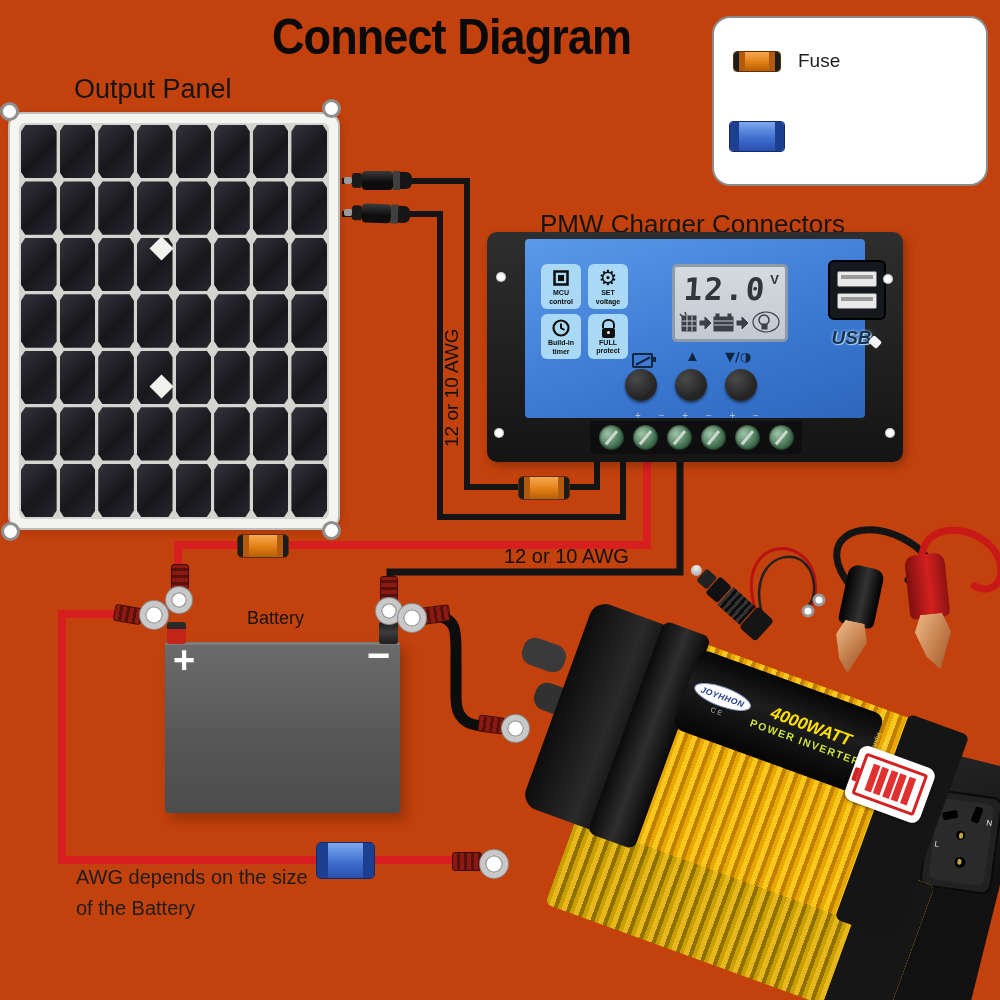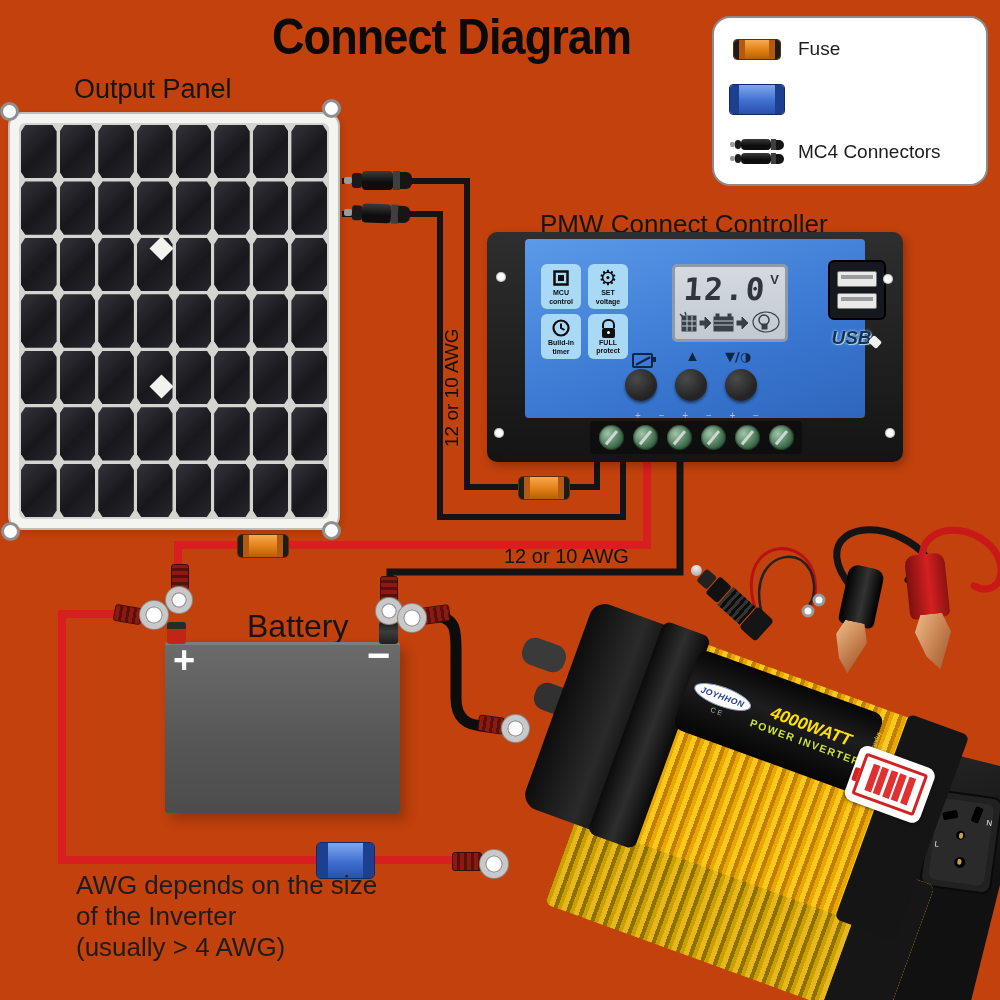--- a/index.html
+++ b/index.html
@@ -4,21 +4,21 @@
 <style>
   html,body{margin:0;padding:0;background:#fff;}
   #canvas{position:relative;width:1000px;height:1000px;background:#c2410c;overflow:hidden;
           font-family:"Liberation Sans",sans-serif;color:#111;}
   .abs{position:absolute;}
   
   .title{left:272px;top:8px;width:430px;font-size:50px;font-weight:800;letter-spacing:-1px;
          color:#0a0a0a;transform:scaleX(.9);transform-origin:left top;white-space:nowrap;}
   .panel-label{left:74px;top:74px;font-size:27px;color:#151515;}
   .ctrl-label{left:540px;top:209px;font-size:26px;color:#151515;}
-  .batt-label{left:247px;top:608px;font-size:32px;color:#151515;}
+  .batt-label{left:247px;top:608px;font-size:18px;color:#151515;}
   
   .legend{left:712px;top:16px;width:276px;height:170px;border:2.5px solid #8a8a8a;border-radius:18px;
           background:#fff;z-index:5;display:flex;flex-direction:column;justify-content:space-around;
           padding:8px 8px 8px 12px;box-sizing:border-box;}
   .lrow{display:flex;align-items:center;gap:10px;}
   .licon{width:62px;display:flex;justify-content:center;align-items:center;flex-direction:column;gap:3px;}
   .ltext{font-size:19px;color:#1c1c1c;white-space:nowrap;}
   .fuseO{width:46px;height:19px;border:1px solid #5e3000;border-radius:4px;display:flex;overflow:hidden;}
   .fuseO i{display:block;height:100%;}
   .fo-cap{width:5px;background:#1c1c1c;}
@@ -100,21 +100,21 @@
         text-shadow:1px 2px 3px rgba(0,0,0,.45);}
   .bplus{position:absolute;left:8px;top:-6px;font-size:38px;font-weight:bold;color:#fff;}
   .bminus{position:absolute;right:10px;top:-12px;font-size:40px;font-weight:bold;color:#fff;}
   .post{position:absolute;width:19px;height:22px;border-radius:3px;z-index:2;}
   .post-plus{left:167px;top:622px;background:linear-gradient(180deg,#2a2a2a 30%,#c22418 32%);}
   .post-minus{left:379px;top:622px;background:linear-gradient(180deg,#1c1c1c,#3c3c3c 45%,#1e1e1e);}
   
   .awg-v{left:441px;top:282px;height:165px;writing-mode:vertical-rl;transform:rotate(180deg);
          font-size:19px;color:#111;z-index:4;}
   .awg-h{left:504px;top:545px;font-size:20px;color:#111;z-index:4;}
-  .note{left:76px;top:862px;font-size:26px;line-height:31px;color:#1d1d1d;z-index:6;margin-top:8px;}
+  .note{left:76px;top:862px;font-size:20px;line-height:31px;color:#1d1d1d;z-index:6;}
   
   .wfuseO{width:50px;height:22px;z-index:3;border:1px solid #5e3000;border-radius:5px;display:flex;overflow:hidden;}
   .wfuseB{left:316px;top:842px;width:57px;height:35px;z-index:3;border:1.5px solid #122a66;border-radius:5px;display:flex;overflow:hidden;}
   
   .rt{z-index:3;}
   
   .foot{width:44px;height:28px;border-radius:12px;background:#3a3a3a;z-index:2;}
   .inv-front{left:800px;top:745px;width:200px;height:255px;transform:rotate(14deg);z-index:2;border-radius:10px;
              background:linear-gradient(150deg,#2c2c2c,#111 60%);}
   .vents{position:absolute;background:repeating-linear-gradient(88deg,#1f1f1f 0 6px,#020202 6px 11px);border-radius:5px;}
@@ -195,21 +195,21 @@
     <path d="M 930,586 C 902,534 952,516 986,542 C 1012,562 1002,600 974,586" fill="none" stroke="#c81818" stroke-width="7" stroke-linecap="round"></path>
 
     <path d="M 760,622 C 734,562 772,538 798,553 C 820,566 818,598 810,608" fill="none" stroke="#b81212" stroke-width="3"></path>
     <path d="M 766,626 C 744,570 780,548 801,560 C 818,572 816,598 809,605" fill="none" stroke="#222" stroke-width="2.5"></path>
     <circle cx="808" cy="611" r="5" fill="#fff" stroke="#999" stroke-width="3"></circle>
     <circle cx="819" cy="600" r="5" fill="#fff" stroke="#999" stroke-width="3"></circle>
   </svg>
 
   <div class="abs title">Connect Diagram</div>
   <div class="abs panel-label">Output Panel</div>
-  <div class="abs ctrl-label">PMW Connect Controller</div>
+  <div class="abs ctrl-label">PMW Charger Connectors</div>
   <div class="abs batt-label">Battery</div>
 
   <div class="abs legend">
     <div class="lrow">
       <span class="licon">
           <span class="fuseO">
             <i class="fo-cap"></i>
             <i class="fo-band"></i>
             <i class="fo-body"></i>
             <i class="fo-band"></i>
@@ -219,39 +219,20 @@
       <span class="ltext">Fuse</span>
     </div>
     <div class="lrow">
       <span class="licon">
           <span class="fuseB">
             <i class="fb-cap"></i>
             <i class="fb-body"></i>
             <i class="fb-cap"></i>
           </span>
         </span>
-    </div>
-    <div class="lrow">
-      <span class="licon">
-        <span class="mc4 mini">
-            <span class="pin"></span>
-            <span class="s1"></span>
-            <span class="bd"></span>
-            <span class="rg"></span>
-            <span class="tl"></span>
-          </span>
-        <span class="mc4 mini">
-            <span class="pin"></span>
-            <span class="s1"></span>
-            <span class="bd"></span>
-            <span class="rg"></span>
-            <span class="tl"></span>
-          </span>
-      </span>
-      <span class="ltext">MC4 Connectors</span>
     </div>
   </div>
 
   <div class="abs spanel">
     <div class="cellgrid">
         <div class="cell"></div>
         <div class="cell"></div>
         <div class="cell"></div>
         <div class="cell"></div>
         <div class="cell"></div>
@@ -478,22 +459,21 @@
   <div class="abs rt ring" style="left:376px;top:598px;width:16px;height:16px;"></div>
   <div class="abs rt crimp" style="left:422px;top:606px;width:26px;height:15px;transform:rotate(-8deg);"></div>
   <div class="abs rt ring" style="left:398px;top:604px;width:18px;height:18px;"></div>
   <div class="abs rt crimp" style="left:452px;top:852px;width:28px;height:17px;"></div>
   <div class="abs rt ring" style="left:480px;top:850px;width:18px;height:18px;"></div>
   <div class="abs rt crimp" style="left:478px;top:716px;width:24px;height:15px;transform:rotate(8deg);"></div>
   <div class="abs rt ring" style="left:502px;top:715px;width:17px;height:17px;"></div>
 
   <div class="abs note">
     <div>AWG depends on the size</div>
-    <div>of the Inverter</div>
-    <div>(usually &gt; 4 AWG)</div>
+    <div>of the Battery</div>
   </div>
 
   <div class="abs foot" style="left:522px;top:641px;transform:rotate(20deg);"></div>
   <div class="abs foot" style="left:534px;top:686px;transform:rotate(20deg);background:#313131;"></div>
 
   <div class="abs tab" style="left:930px;top:852px;width:64px;height:42px;transform:rotate(-24deg);">
     <div class="thole" style="left:40px;top:14px;"></div>
     </div>
   <div class="abs tab" style="left:846px;top:946px;width:82px;height:44px;transform:rotate(-18deg);">
     <div class="thole" style="left:18px;top:15px;"></div>

